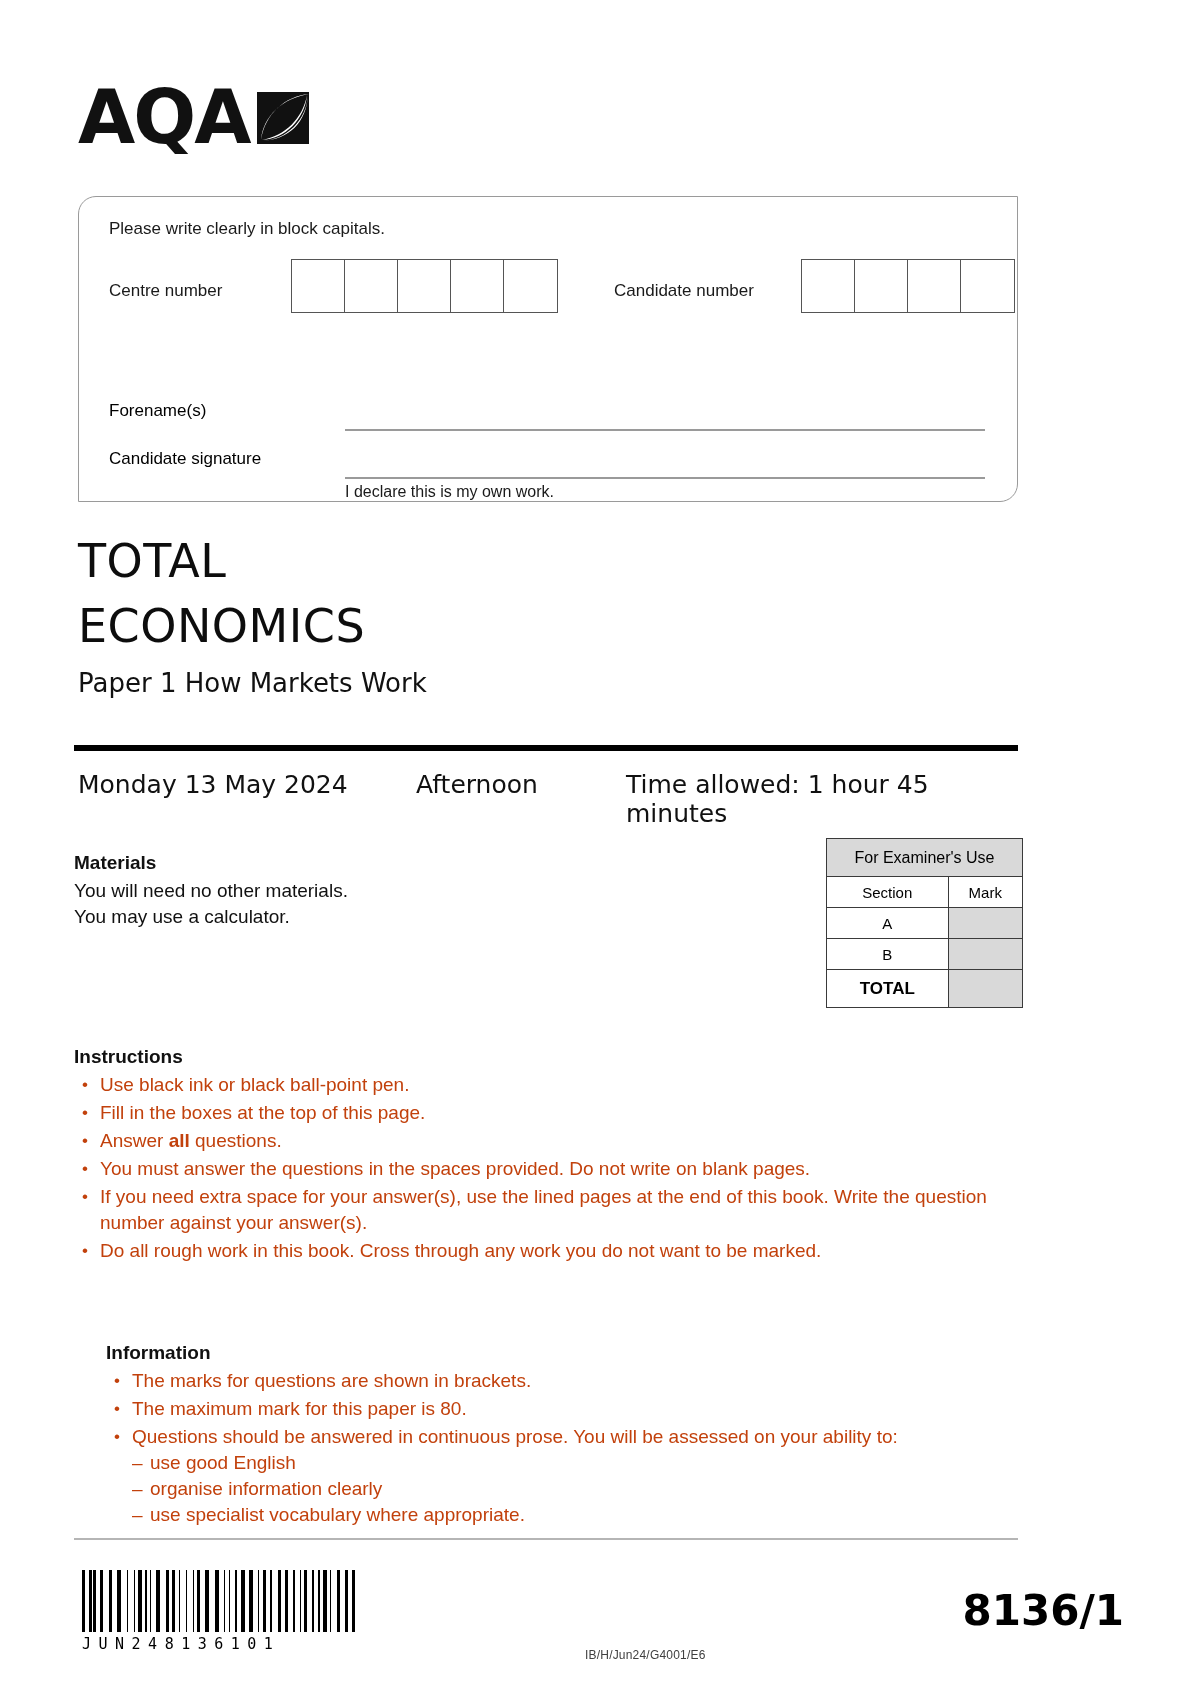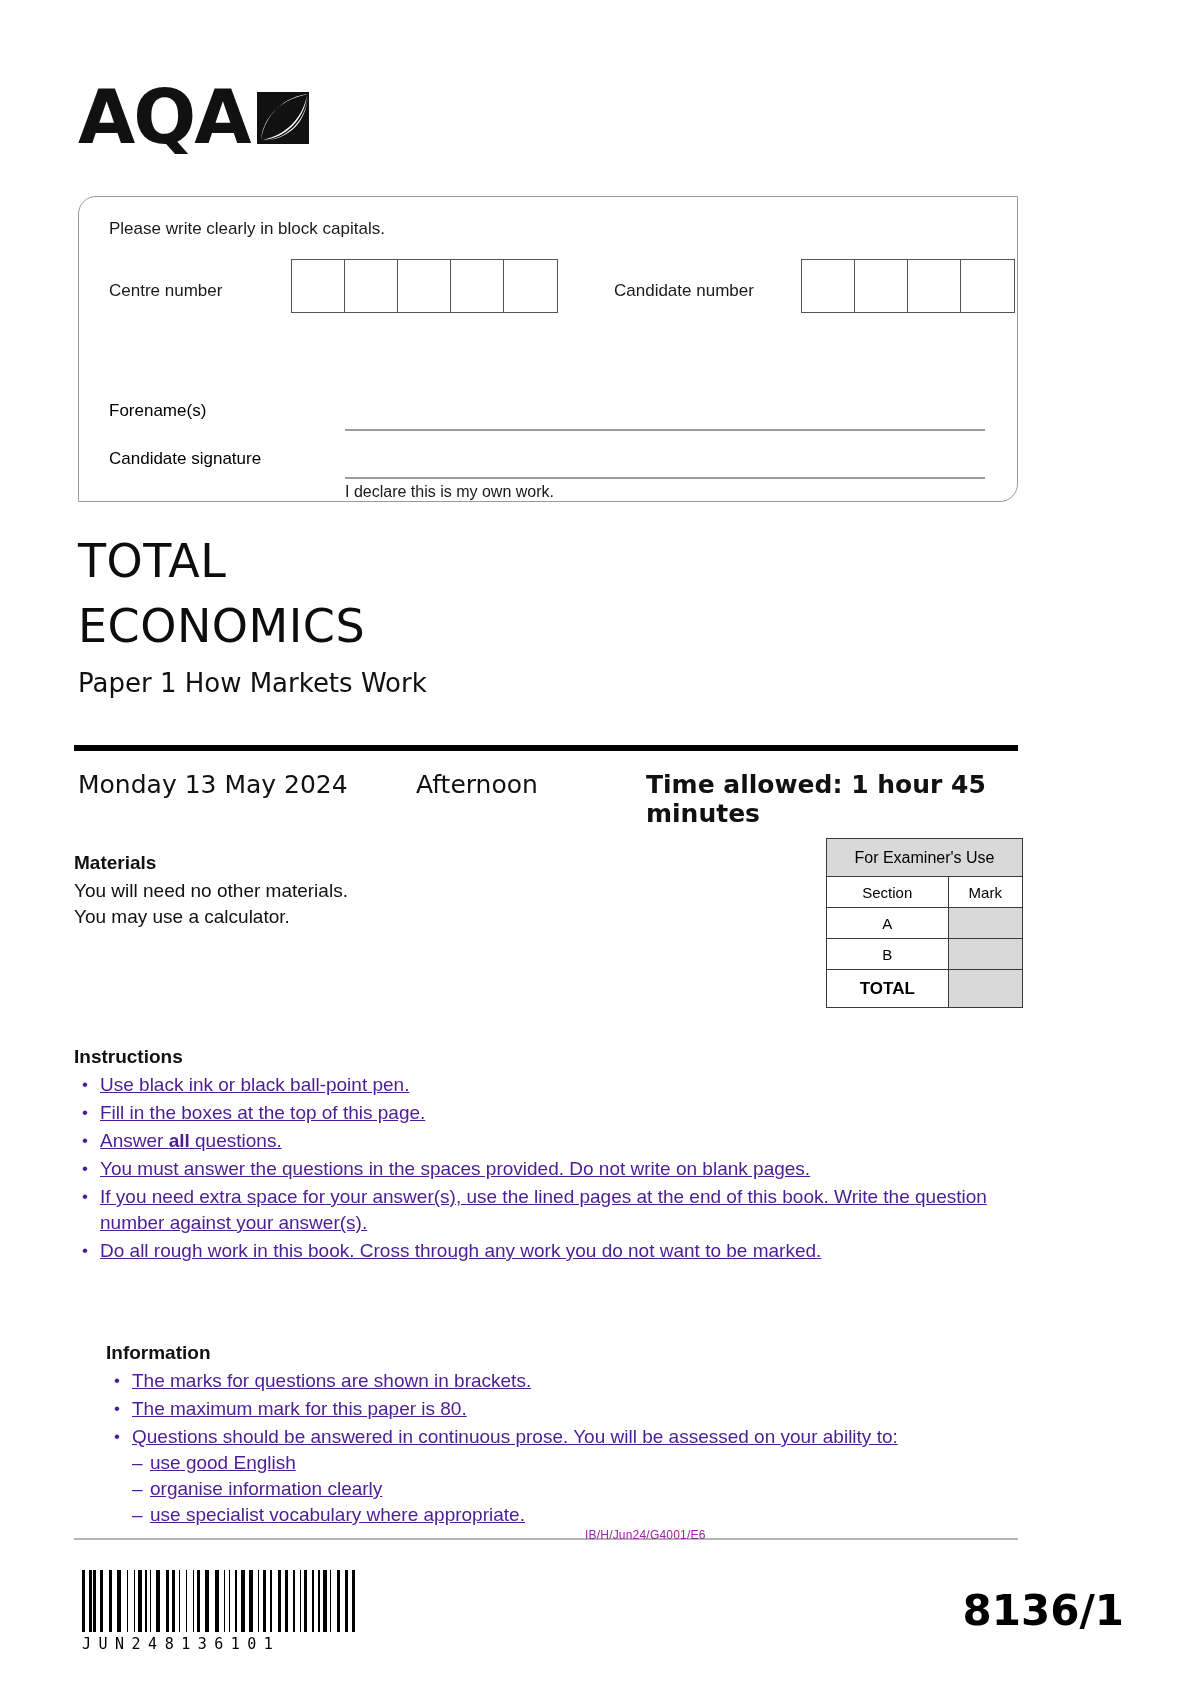--- a/index.html
+++ b/index.html
@@ -87,21 +87,21 @@
 
   
   .daterow { position: absolute; left: 78px; top: 770px; width: 940px; height: 36px; }
   .daterow span {
     position: absolute; top: 0;
     font-family: "DejaVu Sans", sans-serif;
     font-size: 25px; color: #111;
   }
   .date-date { left: 0; }
   .date-session { left: 338px; }
-  .date-time { left: 568px; font-weight: bold; }
+  .date-time { left: 548px; }
 
   
   .exam-table {
     position: absolute; left: 826px; top: 838px; width: 197px;
     border-collapse: collapse;
     font-size: 15px;
     padding-left: 16px;
   }
   .exam-table td {
     border: 1px solid #3a3a3a;
@@ -115,21 +115,21 @@
   .exam-table .shaded { background: #d9d9d9; }
   .exam-table .total { font-weight: 700; font-size: 17px; }
   .exam-table .total-cell { height: 38px; }
   h3.sec-head {
     font-size: 19px; font-weight: 700; margin: 0 0 4px 0; color: #111;
   }
   .plain { font-size: 19px; line-height: 26px; margin: 0; color: #111; }
   ul.bullets { list-style: none; margin: 2px 0 0 0; padding: 0; }
   ul.bullets > li {
     position: relative; padding-left: 26px; font-size: 19px; line-height: 26px;
-    margin-bottom: 2px; color: #4c1d95; text-decoration: underline;
+    margin-bottom: 2px; color: #c2410c;
   }
   ul.bullets > li::before {
     content: "•"; position: absolute; left: 8px; top: 0; font-size: 17px;
   }
   .sub-list { list-style: none; margin: 0; padding: 0; }
   .sub-list li { position: relative; padding-left: 18px; font-size: 19px; line-height: 26px; }
   .sub-list li::before { content: "–"; position: absolute; left: 0; top: 0; }
 
   .block-instructions { position: absolute; left: 74px; top: 1046px; width: 930px; }
   .block-information { position: absolute; left: 74px; top: 1342px; width: 930px; margin-left: 32px; }
@@ -141,22 +141,22 @@
 
   
   .barcode-wrap { position: absolute; left: 82px; top: 1570px; width: 360px; }
   .barcode { display: flex; align-items: flex-end; height: 62px; }
   .barcode i { display: block; background: #000; height: 62px; margin-right: 1px; }
   .barcode-digits {
     margin-top: 3px; font-family: "DejaVu Sans Mono", monospace;
     font-size: 15px; letter-spacing: 7.5px; color: #000;
   }
   .ref-code {
-    position: absolute; left: 585px; top: 1528px;
-    font-size: 12px; color: #a21caf; letter-spacing: 0.2px;
+    position: absolute; left: 585px; top: 1648px;
+    font-size: 12px; color: #404040; letter-spacing: 0.2px;
   }
   .paper-code {
     position: absolute; right: 76px; top: 1586px;
     font-family: "DejaVu Sans", sans-serif;
     font-size: 42px; font-weight: 700; color: #000;
   }
   b.strong { font-weight: 700; }
 </style>
 </head>
 <body>

